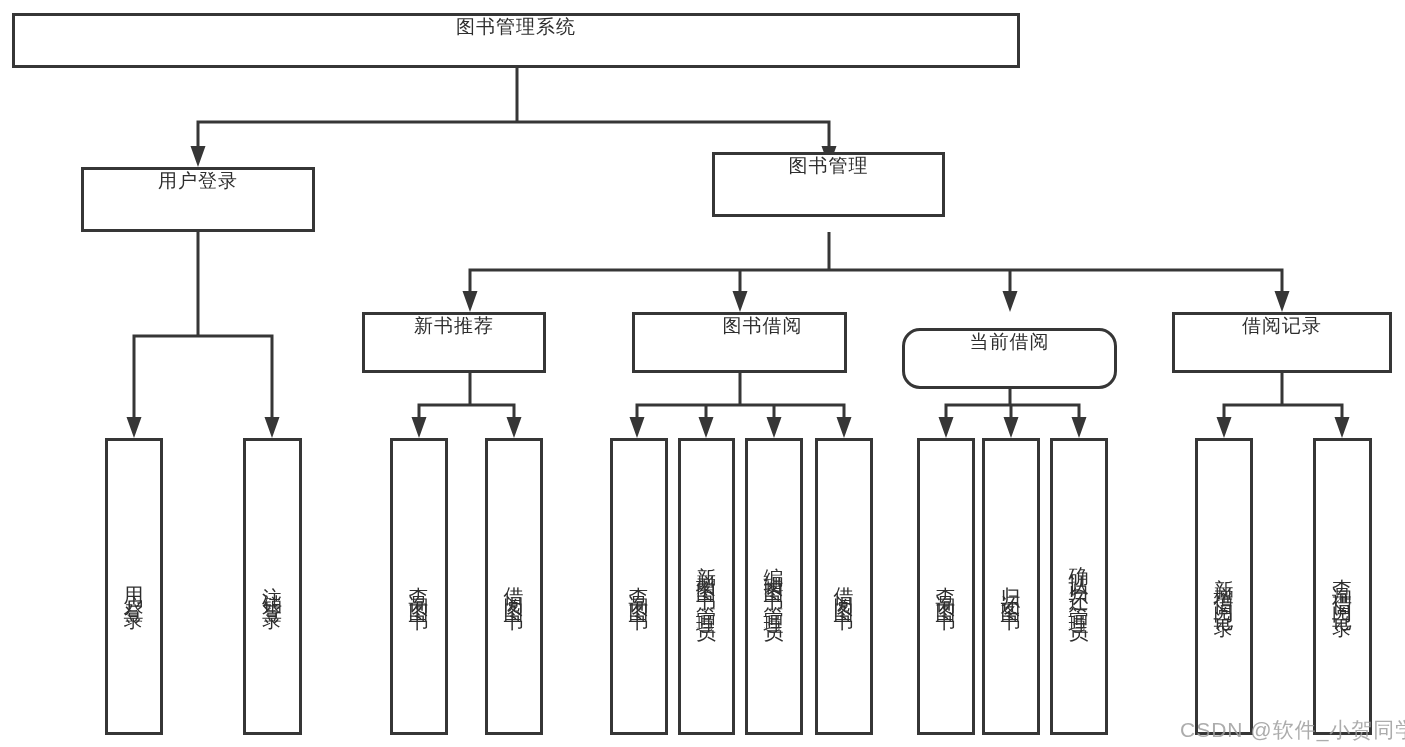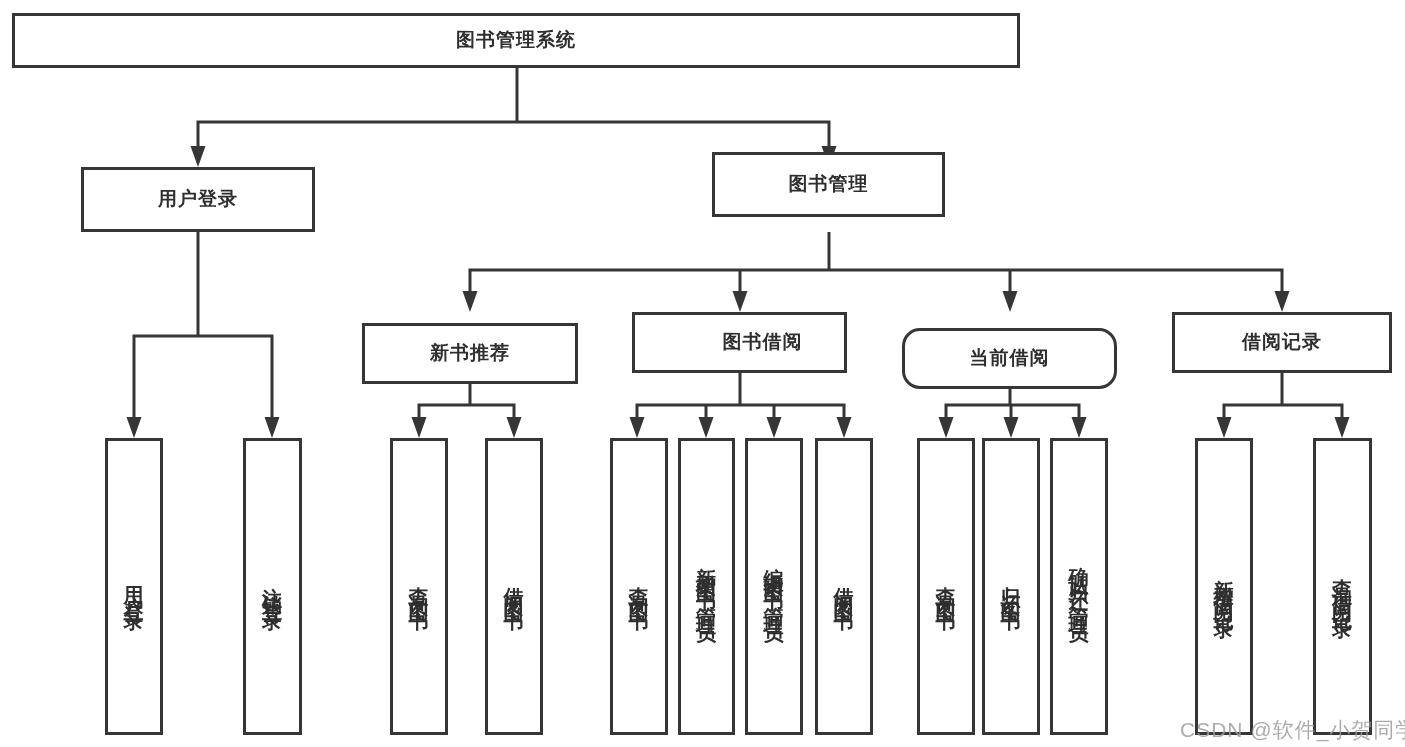--- a/index.html
+++ b/index.html
@@ -24,47 +24,45 @@
     width: 1405px;
     height: 747px;
     pointer-events: none;
   }
   .node {
     position: absolute;
     box-sizing: border-box;
     border: 3px solid #363636;
     background: #ffffff;
     display: flex;
-    align-items: center;
     justify-content: center;
     color: #2e2e2e;
     font-size: 19px;
     letter-spacing: 1px;
     text-align: center;
     line-height: 1.2;
     white-space: nowrap;
-    font-weight: bold;
   }
   .node.leaf {
     top: 438px;
     height: 297px;
   }
   .leaf .vtext {
     writing-mode: vertical-rl;
     text-orientation: mixed;
     font-size: 20px;
     letter-spacing: 8px;
     line-height: 1;
     color: #2e2e2e;
   }
   
   .n-root        { left: 12px;   top: 13px;  width: 1008px; height: 55px; }
   .n-user-login  { left: 81px;   top: 167px; width: 234px;  height: 65px; }
   .n-book-mgmt   { left: 712px;  top: 152px; width: 233px;  height: 65px; }
-  .n-new-book    { left: 362px;  top: 323px; width: 216px;  height: 61px; }
+  .n-new-book    { left: 362px;  top: 312px; width: 184px;  height: 61px; }
   .n-book-borrow { left: 632px;  top: 312px; width: 215px;  height: 61px; padding-left: 46px; }
   .n-cur-borrow  { left: 902px;  top: 328px; width: 215px;  height: 61px; border-radius: 18px; }
   .n-borrow-rec  { left: 1172px; top: 312px; width: 220px;  height: 61px; }
   
   .l-user-login   { left: 105px;  width: 58px; }
   .l-logout       { left: 243px;  width: 59px; }
   .l-nbr-query    { left: 390px;  width: 58px; }
   .l-nbr-borrow   { left: 485px;  width: 58px; }
   .l-bb-query     { left: 610px;  width: 58px; }
   .l-bb-add       { left: 678px;  width: 57px; }

